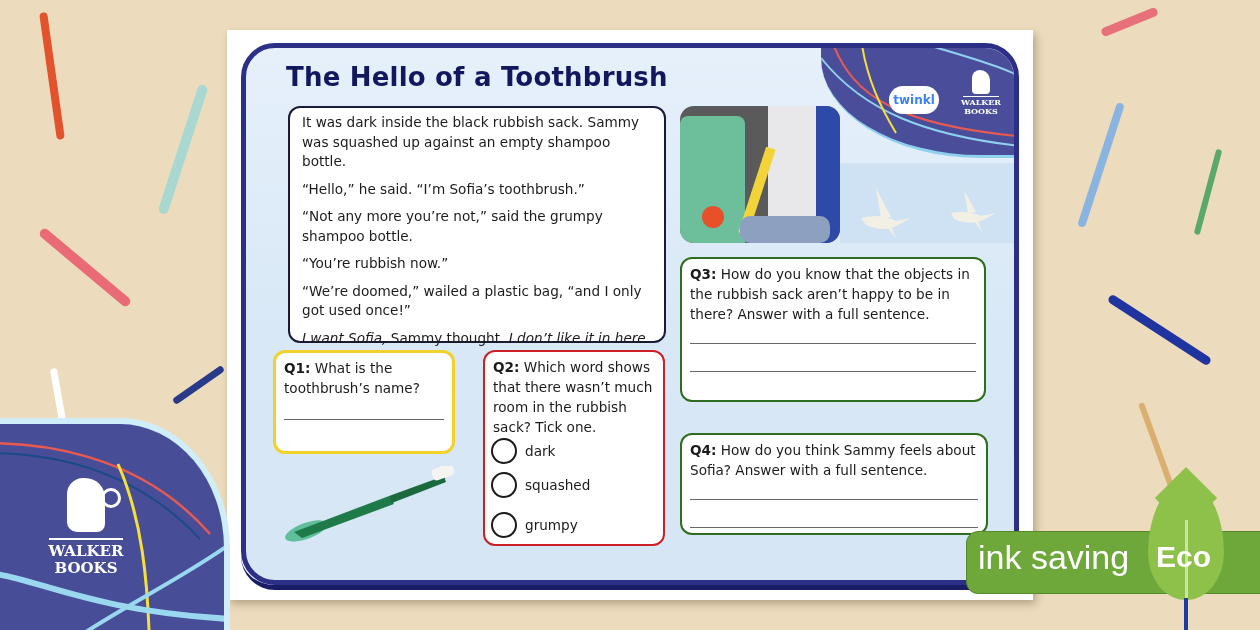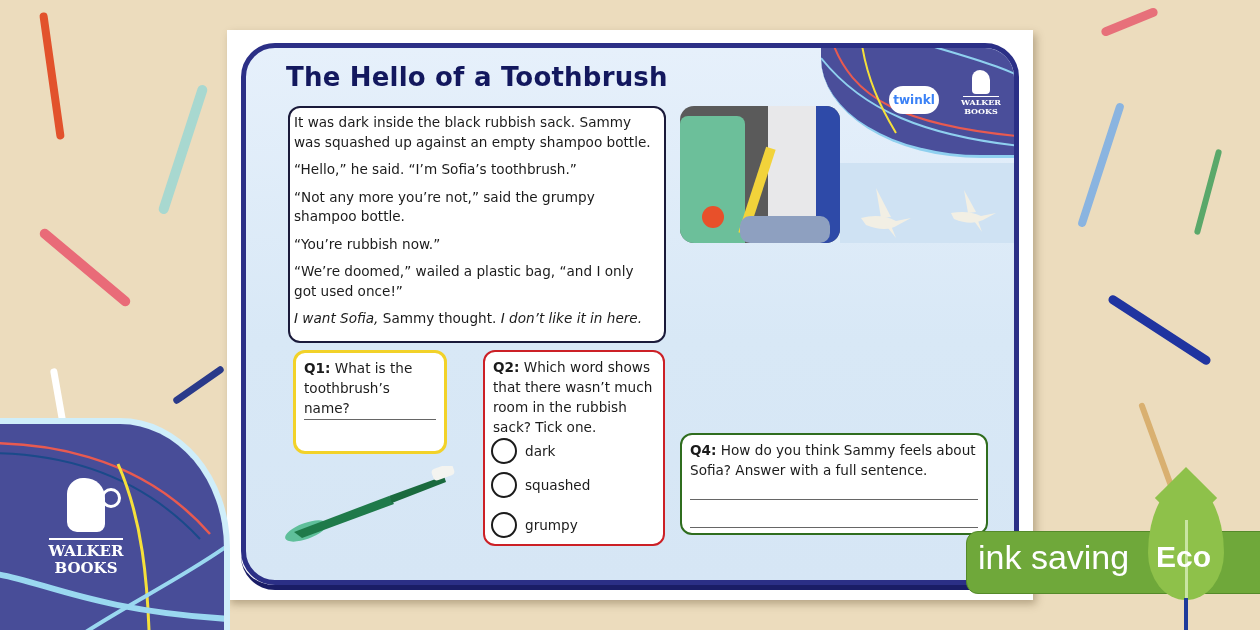--- a/index.html
+++ b/index.html
@@ -29,33 +29,33 @@
     border-radius: 34px; border-bottom: 5px solid #1a1d66;
   }
   .title {
     position: absolute; left: 40px; top: 14px;
     font-family: "DejaVu Sans", sans-serif; font-weight: bold;
     font-size: 26px; color: #13185e; letter-spacing: 0.2px;
   }
   .story {
     position: absolute; left: 42px; top: 58px; width: 378px; height: 237px;
     background: #fff; border: 2px solid #1a1a3a; border-radius: 12px;
-    padding: 5px 4px;
+    padding: 5px 12px;
     font-size: 13.6px; line-height: 19.5px; color: #1b1b1b;
   }
   .story p { margin-bottom: 8px; }
   .story p:last-child { margin-bottom: 0; }
   .story i { font-style: italic; }
 
   .qbox {
     position: absolute; background: #fff; border-radius: 12px;
     padding: 5px 8px; font-size: 13.6px; line-height: 20px; color: #1b1b1b;
   }
   .qbox b { font-weight: bold; }
-  .q1 { left: 47px; top: 302px; width: 154px; height: 104px; border: 3px solid #f2d229; }
+  .q1 { left: 27px; top: 302px; width: 182px; height: 104px; border: 3px solid #f2d229; }
   .q2 { left: 237px; top: 302px; width: 182px; height: 196px; border: 2.5px solid #cc2026; }
   .q3 { left: 434px; top: 209px; width: 306px; height: 145px; border: 2.5px solid #2f6d1e; }
   .q4 { left: 434px; top: 385px; width: 308px; height: 102px; border: 2.5px solid #2f6d1e; }
   .answer-line { position: absolute; height: 1px; background: #666; }
 
   .option { position: absolute; left: 6px; display: flex; align-items: center; }
   .radio {
     width: 26px; height: 26px; border: 2px solid #1b1b1b; border-radius: 50%;
     background: #fff; margin-right: 8px;
   }
@@ -227,20 +227,25 @@
       <div class="option" style="top:120px;justify-content:center;">
         <div class="radio"></div>
         <span class="opt-label">squashed</span>
       </div>
       <div class="option" style="top:160px;">
         <div class="radio"></div>
         <span class="opt-label">grumpy</span>
       </div>
     </div>
 
+    <div class="qbox q3">
+      <b>Q3:</b><span> How do you know that the objects in the rubbish sack aren’t happy to be in there? Answer with a full sentence.</span>
+      <div class="answer-line" style="left:8px;right:8px;top:84px;"></div>
+      <div class="answer-line" style="left:8px;right:8px;top:112px;"></div>
+    </div>
 
     <div class="qbox q4">
       <b>Q4:</b><span> How do you think Sammy feels about Sofia? Answer with a full sentence.</span>
       <div class="answer-line" style="left:8px;right:8px;top:64px;"></div>
       <div class="answer-line" style="left:8px;right:8px;top:92px;"></div>
     </div>
 
   </div>
 </div>
 

